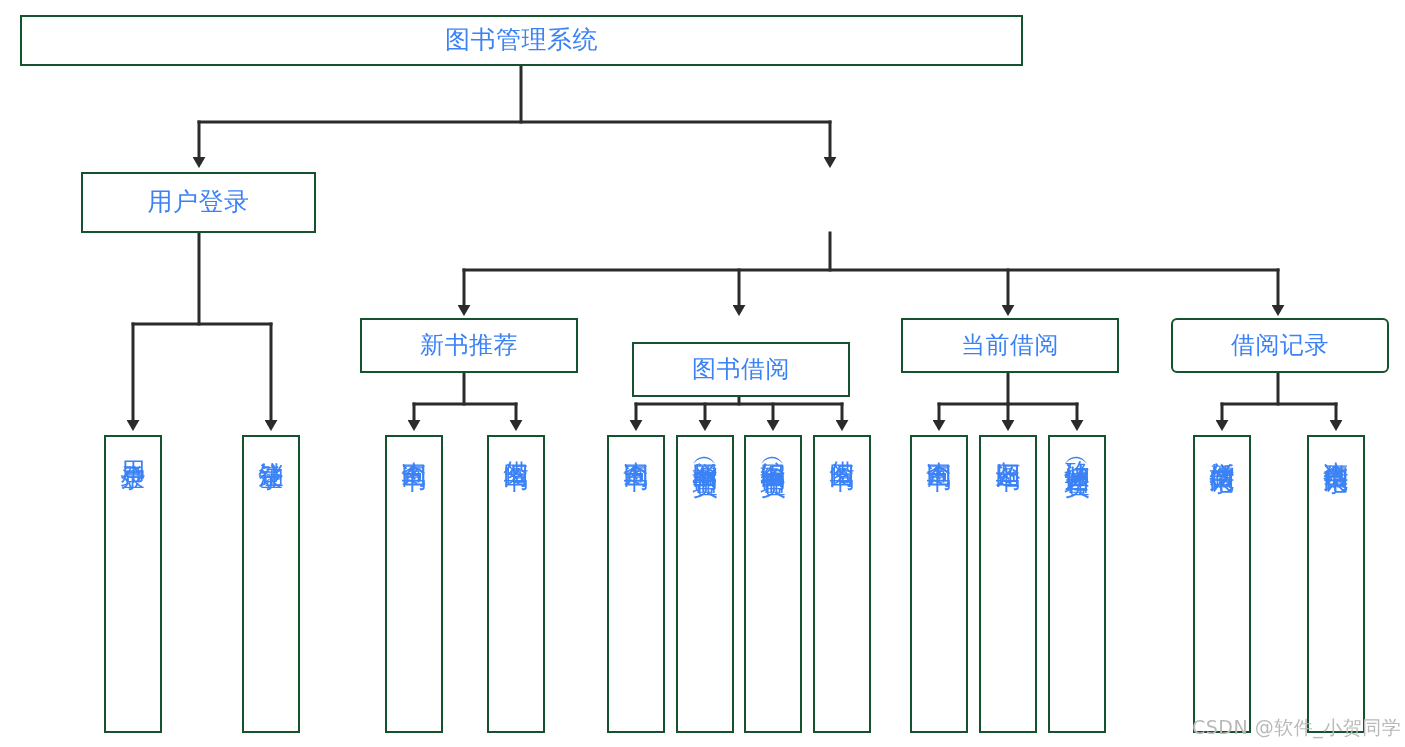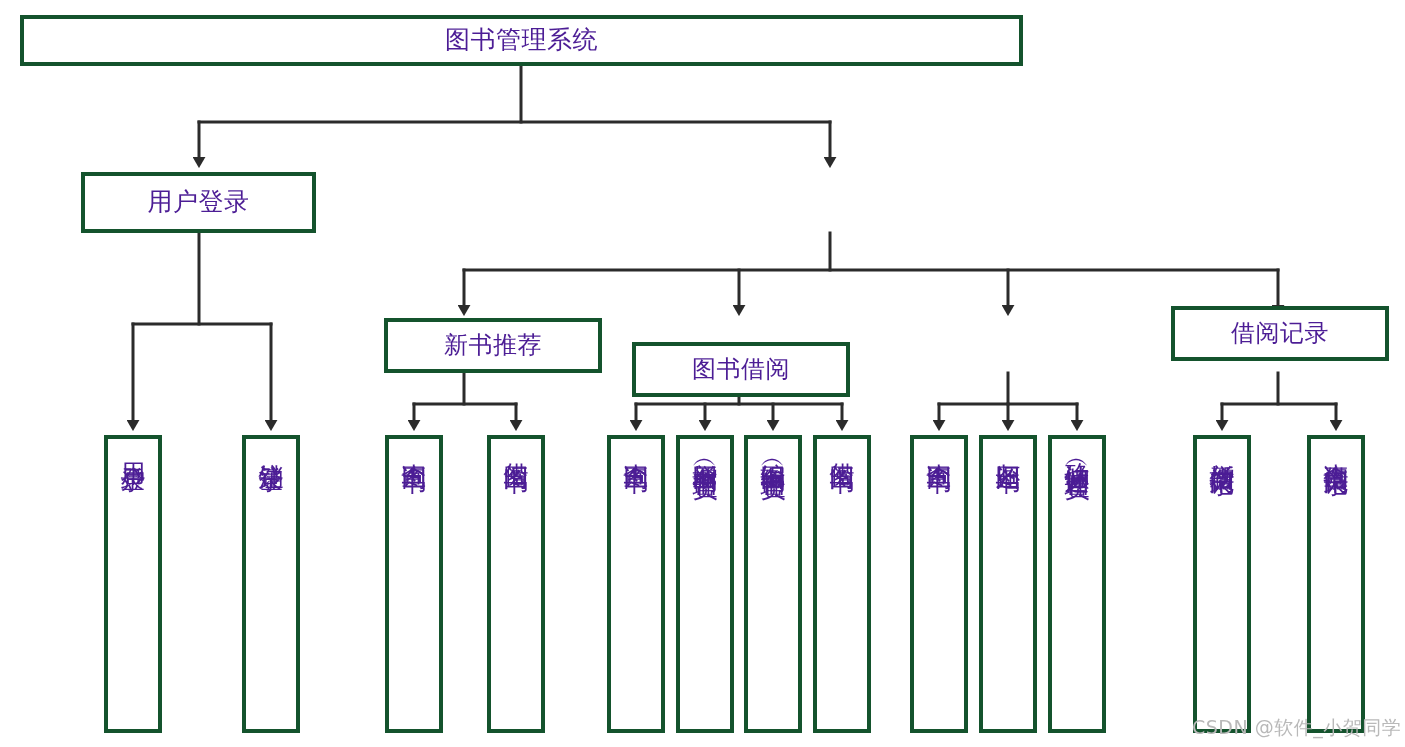--- a/index.html
+++ b/index.html
@@ -23,25 +23,25 @@
     left: 0;
     top: 0;
     width: 1405px;
     height: 747px;
     pointer-events: none;
   }
   .node {
     position: absolute;
     box-sizing: border-box;
     background: #ffffff;
-    border: 4px solid #14532d;
+    border: 2px solid #14532d;
     display: flex;
     align-items: center;
     justify-content: center;
-    color: #4c1d95;
+    color: #3b82f6;
   }
   .node-label {
     display: block;
     text-align: center;
     line-height: 1.05;
     letter-spacing: 0.5px;
   }
   
   .node.horiz .node-label {
     font-size: 25px;
@@ -135,30 +135,33 @@
 
   <div class="node root horiz" style="left:20px; top:15px; width:1003px; height:51px;">
     <span class="node-label">图书管理系统</span>
   </div>
 
   <div class="node horiz" style="left:81px; top:172px; width:235px; height:61px;">
     <span class="node-label">用户登录</span>
   </div>
 
 
-  <div class="node cat horiz" style="left:360px; top:318px; width:218px; height:55px;margin-left:24px;">
+  <div class="node cat horiz" style="left:360px; top:318px; width:218px; height:55px;">
     <span class="node-label">新书推荐</span>
   </div>
 
   <div class="node cat horiz" style="left:632px; top:318px; width:218px; height:55px;margin-top:24px;">
     <span class="node-label">图书借阅</span>
   </div>
 
-
-  <div class="node cat horiz" style="left:1171px; top:306px; width:218px; height:55px;">
+  <div class="node cat horiz" style="left:901px; top:318px; width:218px; height:55px;">
+    <span class="node-label">当前借阅</span>
+  </div>
+
+  <div class="node cat horiz" style="left:1171px; top:318px; width:218px; height:55px;border-radius:6px;">
     <span class="node-label">借阅记录</span>
   </div>
 
   <div class="node leaf" style="left:104px; top:435px; width:58px; height:298px;">
     <span class="node-label">用户登录</span>
   </div>
 
   <div class="node leaf" style="left:242px; top:435px; width:58px; height:298px;">
     <span class="node-label">注销登录</span>
   </div>

